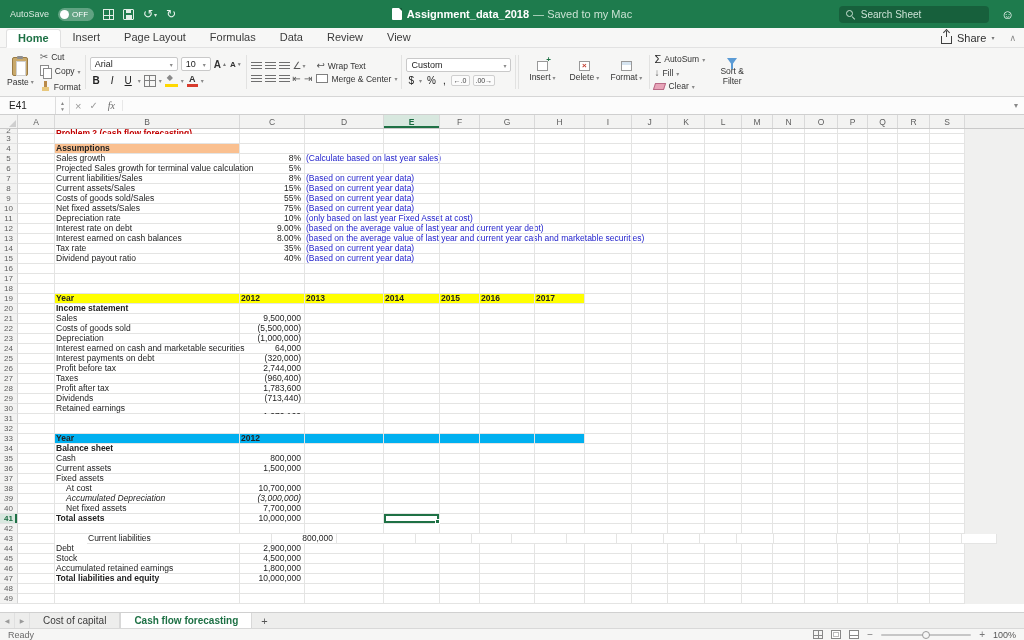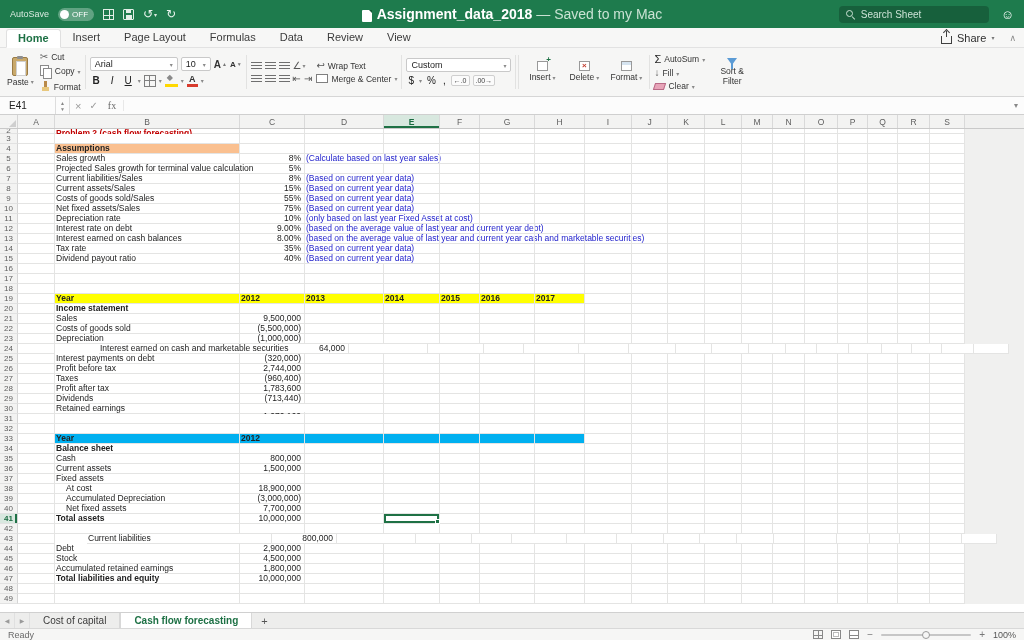--- a/index.html
+++ b/index.html
@@ -13,21 +13,21 @@
 .as-label{font-size:9px;color:#D9EAE0}
 .as-pill{display:flex;align-items:center;gap:3px;background:rgba(255,255,255,.3);border-radius:8px;height:13px;padding:0 6px 0 2px;font-size:8px;color:#fff}
 .as-dot{width:9px;height:9px;border-radius:50%;background:#fff}
 .tbtn{display:flex;align-items:center;gap:1px}
 .uglyph{font-size:12px;color:#EAF4EE;line-height:1}
 .tcar{font-size:6px;color:#D9EAE0}
 .ic-sheet{width:11px;height:11px;border:1px solid #E2EFE7;background:linear-gradient(#E2EFE7,#E2EFE7) 5px 0/1px 100% no-repeat,linear-gradient(#E2EFE7,#E2EFE7) 0 5px/100% 1px no-repeat}
 .ic-save{position:relative;width:11px;height:11px;border:1px solid #E2EFE7;border-radius:1px}
 .ic-save:before{content:"";position:absolute;left:2px;top:0;width:5px;height:3px;background:#E2EFE7}
 .ic-save:after{content:"";position:absolute;left:2px;bottom:0;width:6px;height:4px;background:#E2EFE7}
-.tb-center{position:absolute;left:0;right:0;margin:auto;width:max-content;display:flex;align-items:flex-end;font-size:14px}
+.tb-center{position:absolute;left:0;right:0;margin:auto;width:max-content;display:flex;align-items:flex-end;font-size:11px}
 .ic-doc{position:relative;width:10px;height:12px;background:#fff;margin-right:5px;border-radius:1px}
 .ic-doc:after{content:"";position:absolute;right:0;top:0;border-left:3px solid transparent;border-top:3px solid #145C38}
 .doc-name{font-weight:bold;color:#fff}
 .doc-status{color:#C9E2D3;margin-left:4px}
 .tb-right{margin-left:auto;display:flex;align-items:center;gap:12px}
 .search-pill{display:flex;align-items:center;gap:6px;background:rgba(0,0,0,.22);border-radius:4px;height:17px;width:150px;padding:0 7px;font-size:10px;color:#CBE2D5}
 .mag{position:relative;width:9px;height:9px;flex:none}
 .mag:before{content:"";position:absolute;left:0;top:0;width:5px;height:5px;border:1px solid #CBE2D5;border-radius:50%}
 .mag:after{content:"";position:absolute;left:6px;top:6px;width:4px;height:1px;background:#CBE2D5;transform:rotate(45deg);transform-origin:left center}
 .smiley{font-size:13px;color:#fff;line-height:1}
@@ -97,21 +97,21 @@
 .ic-clear{width:11px;height:7px;background:#E7A4B8;border:1px solid #B96A86;transform:skewX(-18deg);flex:none}
 .ic-funnel{width:0;height:0;border-left:5px solid transparent;border-right:5px solid transparent;border-top:7px solid #5B9BD5;position:relative;flex:none}
 .ic-funnel:after{content:"";position:absolute;left:-1px;top:-2px;width:2px;height:6px;background:#5B9BD5}
 
 
 .fbar{height:18px;background:#FCFCFC;border-bottom:1px solid #CFCFCF;display:flex;align-items:center;font-size:10px;flex:none}
 .name-box{width:56px;height:100%;border-right:1px solid #DDD;display:flex;align-items:center;padding-left:9px;color:#222}
 .nb-stepper{display:flex;flex-direction:column;justify-content:center;align-items:center;width:14px;height:100%;border-right:1px solid #DDD;color:#888;font-size:5px;line-height:1.2}
 .fb-x{color:#9a9a9a;padding:0 5px;font-size:11px}
 .fb-check{color:#9a9a9a;padding:0 3px;font-size:10px}
-.fb-fx{font-family:"Liberation Serif","DejaVu Serif",serif;color:#6a6a6a;padding:0 7px;border-right:1px solid #E8E8E8}
+.fb-fx{font-family:"Liberation Serif","DejaVu Serif",serif;font-style:italic;color:#6a6a6a;padding:0 7px;border-right:1px solid #E8E8E8}
 .fb-input{flex:1;height:100%}
 .fb-dd{color:#888;font-size:8px;padding:0 6px}
 
 
 .grid{background:#fff;flex:none}
 .col-headers{display:flex;height:14px;background:#F3F3F2;border-bottom:1px solid #C9C9C9;font-size:8.5px;color:#5E5E5E}
 .corner{width:18px;flex:none;border-right:1px solid #D5D5D5;position:relative;background:#F3F3F2}
 .corner:after{content:"";position:absolute;right:1px;bottom:1px;border-left:7px solid transparent;border-bottom:7px solid #CFCFCF}
 .colh{flex:none;display:flex;align-items:center;justify-content:center;border-right:1px solid #D9D9D9}
 .colh.selh{background:#D8E8DF;color:#1A6B40;font-weight:bold;box-shadow:inset 0 -2px 0 #1E7145}
@@ -924,21 +924,21 @@
           <div class="cell" style="width: 33px;"></div>
           <div class="cell" style="width: 30px;"></div>
           <div class="cell" style="width: 30px;"></div>
           <div class="cell" style="width: 32px;"></div>
           <div class="cell" style="width: 35px;"></div>
           <div class="cell rfill" style="width: 59px;"></div>
         </div>
         <div class="r" style="height: 10px;">
           <div class="rh" style="line-height: 9px;">24</div>
           <div class="cell" style="width: 37px;"></div>
-          <div class="cell" style="width: 185px; margin-left: 44px;"><span class="ct ovf">Interest earned on cash and marketable securities</span></div>
+          <div class="cell" style="width: 185px;"><span class="ct ovf">Interest earned on cash and marketable securities</span></div>
           <div class="cell ar" style="width: 65px;"><span class="ct">64,000</span></div>
           <div class="cell" style="width: 79px;"></div>
           <div class="cell" style="width: 56px;"></div>
           <div class="cell" style="width: 40px;"></div>
           <div class="cell" style="width: 55px;"></div>
           <div class="cell" style="width: 50px;"></div>
           <div class="cell" style="width: 47px;"></div>
           <div class="cell" style="width: 36px;"></div>
           <div class="cell" style="width: 37px;"></div>
           <div class="cell" style="width: 37px;"></div>
@@ -1247,40 +1247,40 @@
           <div class="cell" style="width: 30px;"></div>
           <div class="cell" style="width: 30px;"></div>
           <div class="cell" style="width: 32px;"></div>
           <div class="cell" style="width: 35px;"></div>
           <div class="cell rfill" style="width: 59px;"></div>
         </div>
         <div class="r" style="height: 10px;">
           <div class="rh" style="line-height: 9px;">38</div>
           <div class="cell" style="width: 37px;"></div>
           <div class="cell" style="width: 185px; padding-left: 11px;"><span class="ct ovf">At cost</span></div>
-          <div class="cell ar" style="width: 65px;"><span class="ct">18,900,000</span></div>
-          <div class="cell" style="width: 79px;"></div>
-          <div class="cell" style="width: 56px;"></div>
-          <div class="cell" style="width: 40px;"></div>
-          <div class="cell" style="width: 55px;"></div>
-          <div class="cell" style="width: 50px;"></div>
-          <div class="cell" style="width: 47px;"></div>
-          <div class="cell" style="width: 36px;"></div>
-          <div class="cell" style="width: 37px;"></div>
-          <div class="cell" style="width: 37px;"></div>
-          <div class="cell" style="width: 31px;"></div>
-          <div class="cell" style="width: 32px;"></div>
-          <div class="cell" style="width: 33px;"></div>
-          <div class="cell" style="width: 30px;"></div>
-          <div class="cell" style="width: 30px;"></div>
-          <div class="cell" style="width: 32px;"></div>
-          <div class="cell" style="width: 35px;"></div>
-          <div class="cell rfill" style="width: 59px;"></div>
-        </div>
-        <div class="r" style="height: 10px;">
+          <div class="cell ar" style="width: 65px;"><span class="ct">10,700,000</span></div>
+          <div class="cell" style="width: 79px;"></div>
+          <div class="cell" style="width: 56px;"></div>
+          <div class="cell" style="width: 40px;"></div>
+          <div class="cell" style="width: 55px;"></div>
+          <div class="cell" style="width: 50px;"></div>
+          <div class="cell" style="width: 47px;"></div>
+          <div class="cell" style="width: 36px;"></div>
+          <div class="cell" style="width: 37px;"></div>
+          <div class="cell" style="width: 37px;"></div>
+          <div class="cell" style="width: 31px;"></div>
+          <div class="cell" style="width: 32px;"></div>
+          <div class="cell" style="width: 33px;"></div>
+          <div class="cell" style="width: 30px;"></div>
+          <div class="cell" style="width: 30px;"></div>
+          <div class="cell" style="width: 32px;"></div>
+          <div class="cell" style="width: 35px;"></div>
+          <div class="cell rfill" style="width: 59px;"></div>
+        </div>
+        <div class="r" style="height: 10px; font-style: italic;">
           <div class="rh" style="line-height: 9px;">39</div>
           <div class="cell" style="width: 37px;"></div>
           <div class="cell" style="width: 185px; padding-left: 11px;"><span class="ct ovf">Accumulated Depreciation</span></div>
           <div class="cell ar" style="width: 65px;"><span class="ct">(3,000,000)</span></div>
           <div class="cell" style="width: 79px;"></div>
           <div class="cell" style="width: 56px;"></div>
           <div class="cell" style="width: 40px;"></div>
           <div class="cell" style="width: 55px;"></div>
           <div class="cell" style="width: 50px;"></div>
           <div class="cell" style="width: 47px;"></div>

